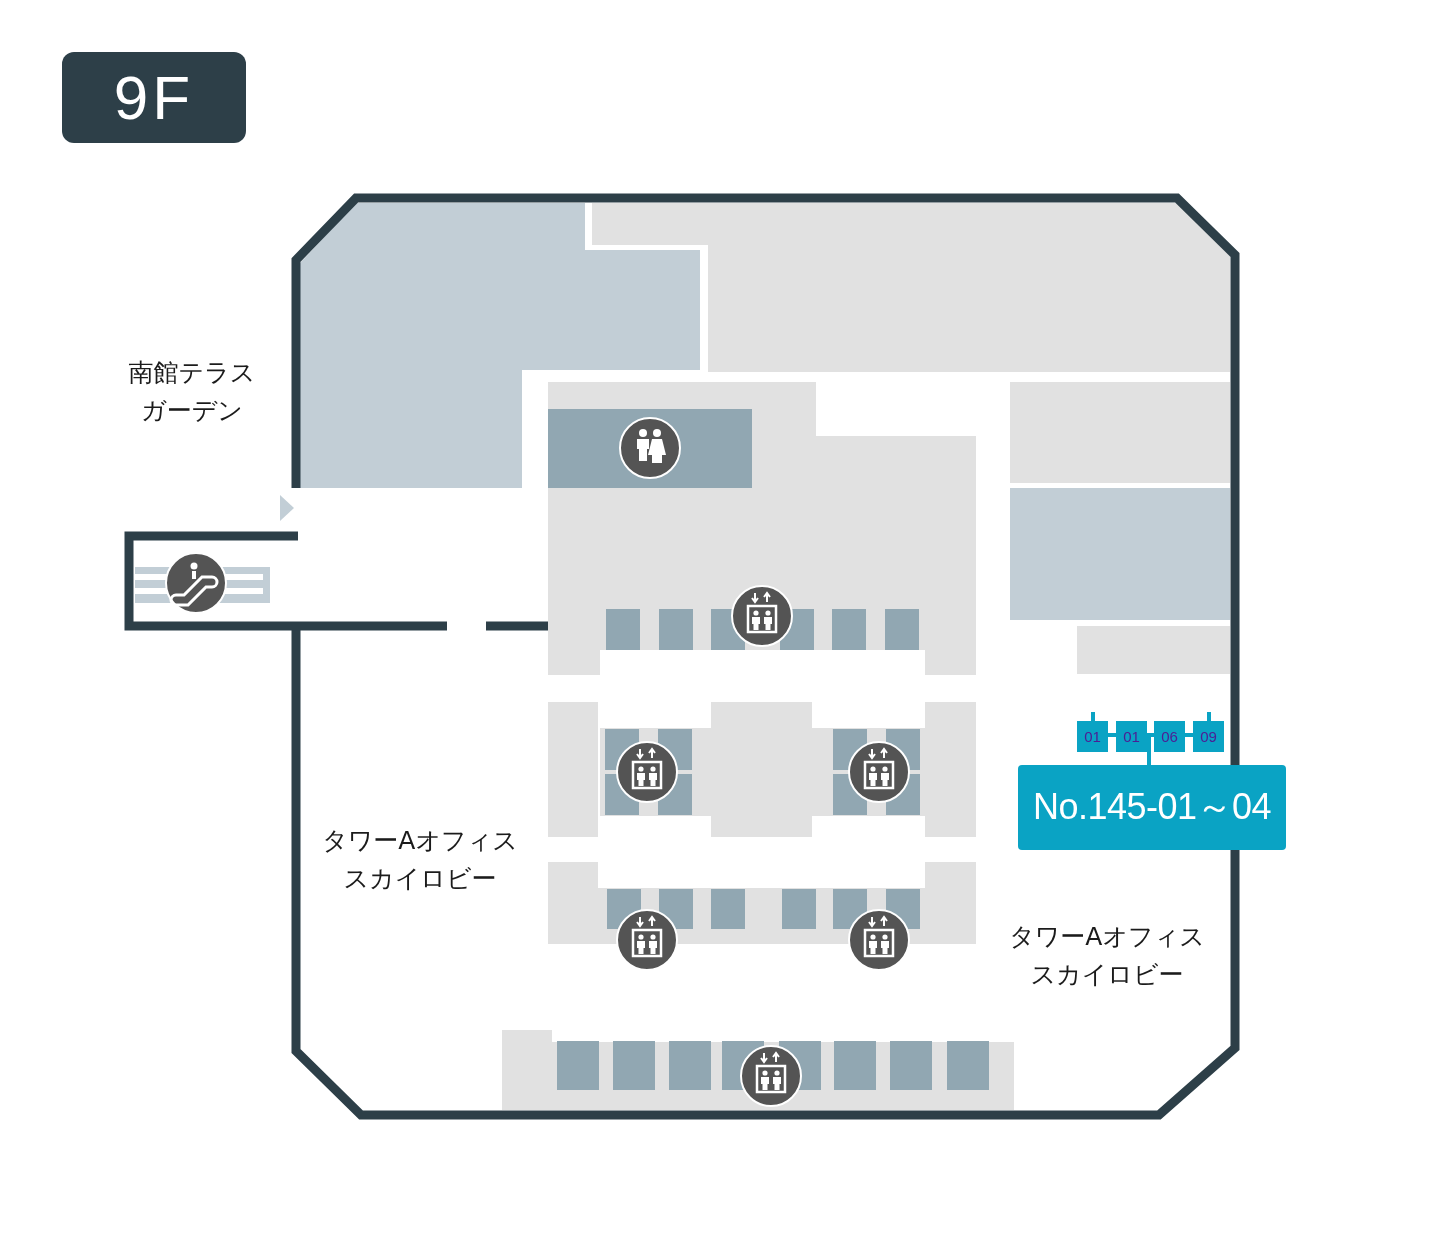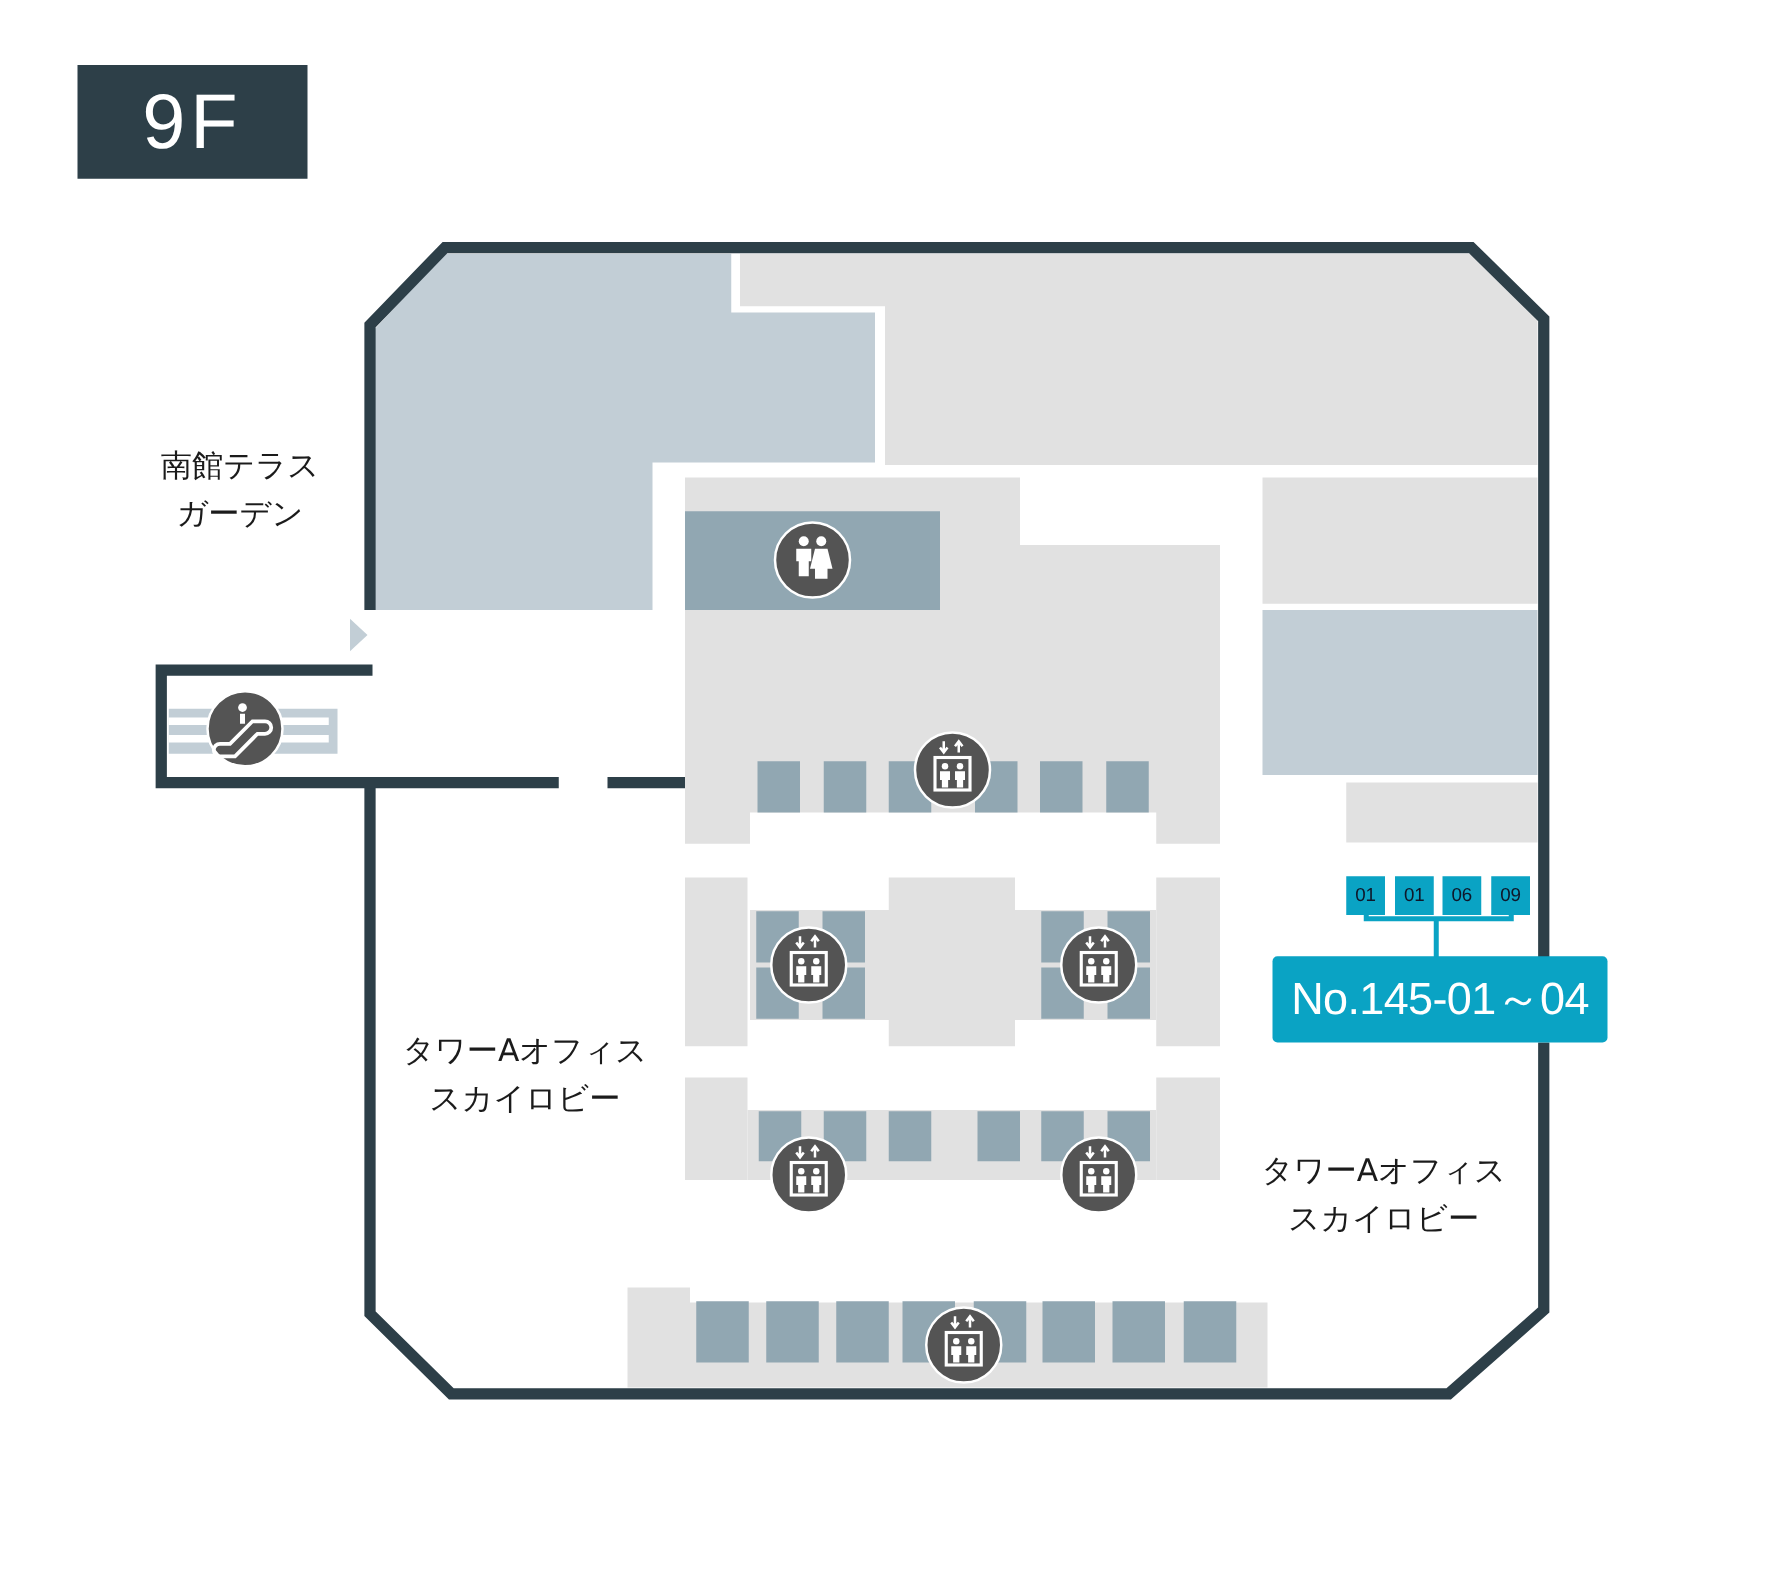--- a/index.html
+++ b/index.html
@@ -1,29 +1,29 @@
 <!DOCTYPE html>
 <html><head>
 <meta charset="utf-8">
 <style>
   html, body { margin:0; padding:0; background:#ffffff; }
   body { width:1431px; height:1260px; position:relative; overflow:hidden;
          font-family:"DejaVu Sans", "Liberation Sans", sans-serif; }
   #floor-map { position:absolute; left:0; top:0; }
   .floor-badge { position:absolute; left:62px; top:52px; width:184px; height:91px;
-                 background:#2d3f48; border-radius:0; color:#fff;
+                 background:#2d3f48; border-radius:12px; color:#fff;
                  display:flex; align-items:center; justify-content:center;
                  font-family:"Liberation Sans", sans-serif; font-size:62px; letter-spacing:4px; }
   .label { position:absolute; color:#1b1b1b; font-size:25px; line-height:38px;
            text-align:center; white-space:nowrap; font-family:"DejaVu Sans", sans-serif; }
   .label span { display:block; }
-  .unit-tag { position:absolute; top:701px; width:31px; height:31px; background:#0aa3c4;
-              color:#0f172a; font-size:15px; display:flex; align-items:center; justify-content:center;
+  .unit-tag { position:absolute; top:721px; width:31px; height:31px; background:#0aa3c4;
+              color:#4c1d95; font-size:15px; display:flex; align-items:center; justify-content:center;
               font-family:"Liberation Sans", sans-serif; }
-  .unit-callout { position:absolute; left:1018px; top:765px; width:268px; height:69px;
+  .unit-callout { position:absolute; left:1018px; top:765px; width:268px; height:85px;
                   background:#0aa3c4; border-radius:4px; color:#fff;
                   display:flex; align-items:center; justify-content:center;
                   font-family:"Liberation Sans", sans-serif; font-size:36px; letter-spacing:-0.5px;text-align:right; }
 </style>
 </head>
 <body>
 
 <svg id="floor-map" width="1431" height="1260" viewBox="0 0 1431 1260" xmlns="http://www.w3.org/2000/svg">
   <defs>
     <g id="elev">

